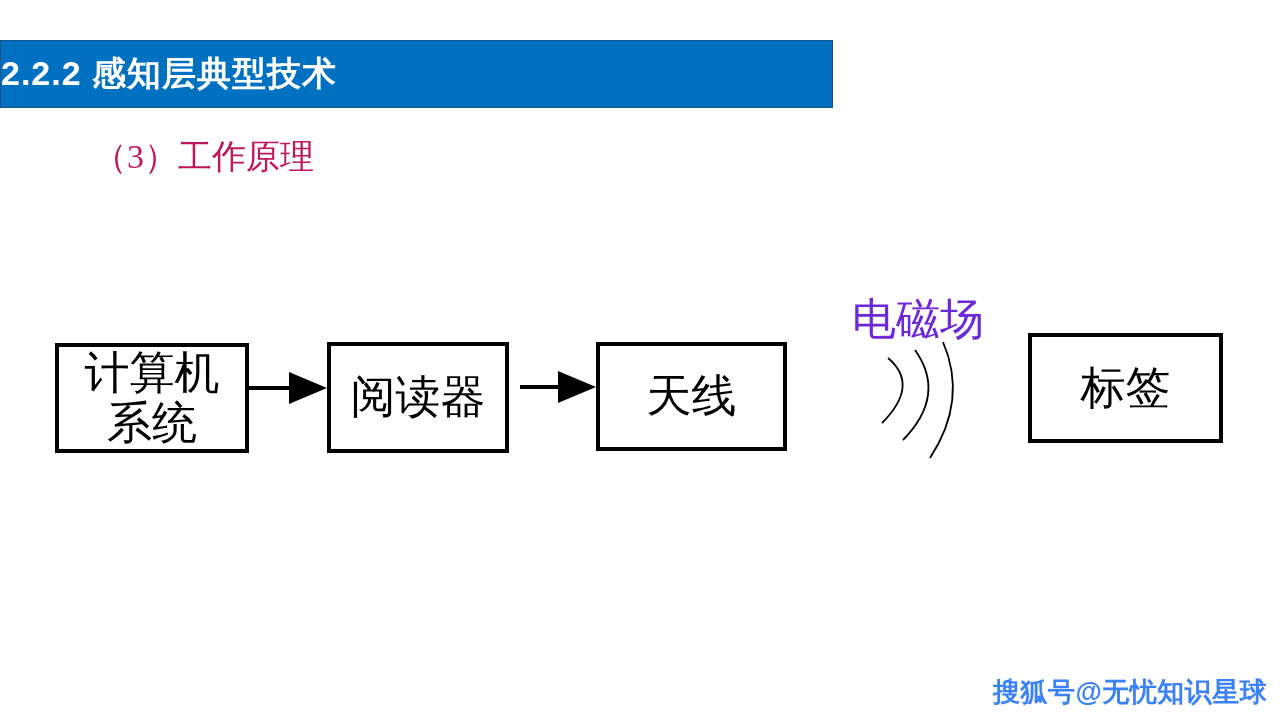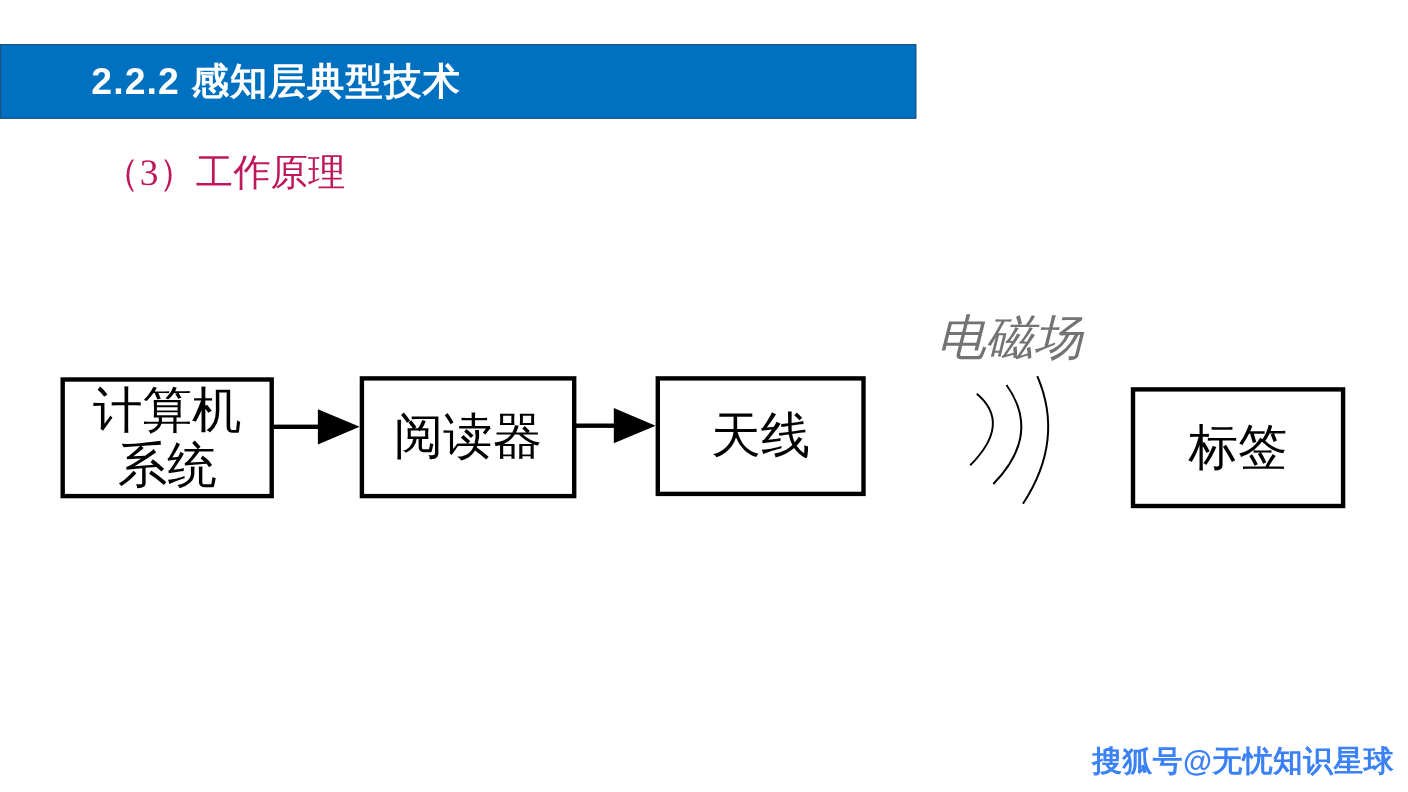--- a/index.html
+++ b/index.html
@@ -25,21 +25,20 @@
     background: #0070C0;
     border: 1px solid #1d5183;
     box-sizing: border-box;
     display: flex;
     align-items: center;
   }
   .header-title {
     color: #ffffff;
     font-size: 34px;
     font-weight: bold;
-    padding-left: 82px;
     letter-spacing: 1px;
     white-space: nowrap;
   }
 
   
   .subtitle {
     position: absolute;
     left: 93px;
     top: 134px;
     font-family: "Liberation Serif", serif;
@@ -60,23 +59,23 @@
   }
   .box-label {
     font-family: "Liberation Serif", serif;
     font-size: 45px;
     line-height: 1.12;
     color: #000000;
     text-align: center;
     white-space: pre-line;
   }
   .box-computer { left: 55px;   top: 343px; width: 194px; height: 110px; }
-  .box-reader   { left: 327px;  top: 342px; width: 197px; height: 111px; }
+  .box-reader   { left: 327px;  top: 342px; width: 182px; height: 111px; }
   .box-antenna  { left: 596px;  top: 342px; width: 191px; height: 109px; }
-  .box-tag      { left: 1028px; top: 352px; width: 195px; height: 110px; }
+  .box-tag      { left: 1028px; top: 333px; width: 195px; height: 110px; }
 
   .arrow-line {
     position: absolute;
     height: 4px;
     background: #000000;
   }
   .arrow-head {
     position: absolute;
     width: 0;
     height: 0;
@@ -85,26 +84,25 @@
     border-left: 38px solid #000000;
   }
   .arrow1-line { left: 249px; top: 386px; width: 42px; }
   .arrow1-head { left: 289px; top: 372px; }
   .arrow2-line { left: 520px; top: 385px; width: 40px; }
   .arrow2-head { left: 558px; top: 371px; }
 
   .em-field-label {
     position: absolute;
     left: 852px;
-    top: 278px;
+    top: 290px;
     font-family: "Liberation Serif", serif;
     font-size: 44px;
-    color: #737373;
+    color: #6d28d9;
     white-space: nowrap;
-    font-style: italic;
   }
   .waves {
     position: absolute;
     left: 870px;
     top: 330px;
     width: 110px;
     height: 140px;
   }
 
   

